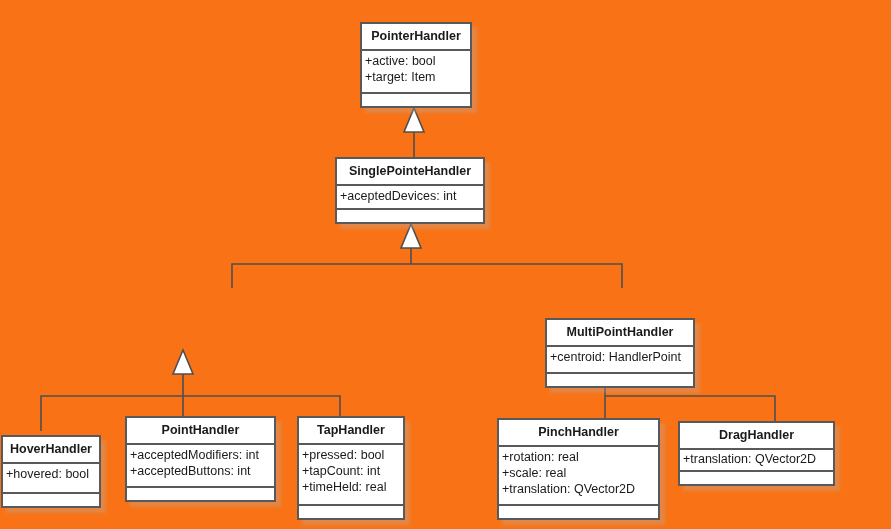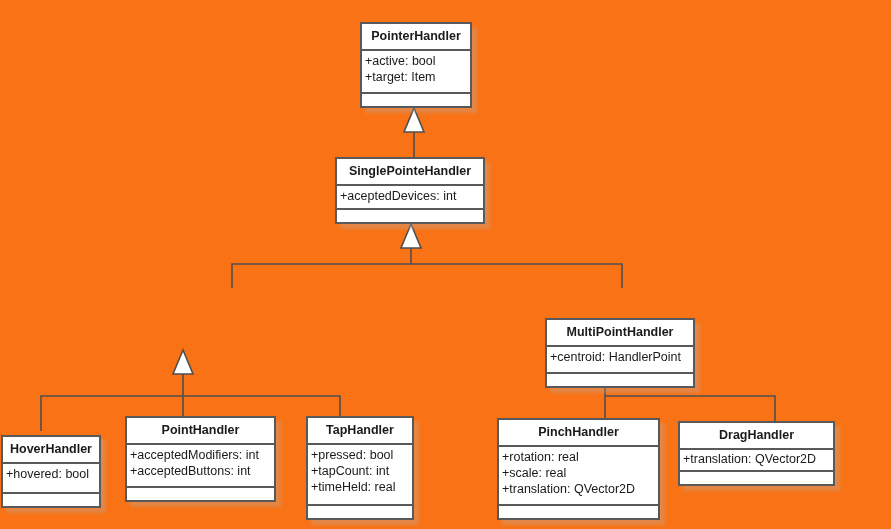--- a/index.html
+++ b/index.html
@@ -122,21 +122,21 @@
 
   <div class="uml-class" style="left:125px; top:416px; width:151px; height:86px;justify-content:flex-end;">
     <div class="uml-title">PointHandler</div>
     <div class="uml-attrs">
       <div class="uml-attr">+acceptedModifiers: int</div>
       <div class="uml-attr">+acceptedButtons: int</div>
     </div>
     <div class="uml-empty"></div>
   </div>
 
-  <div class="uml-class" style="left:306px; top:416px; width:108px; height:104px;">
+  <div class="uml-class" style="left:297px; top:416px; width:108px; height:104px;">
     <div class="uml-title">TapHandler</div>
     <div class="uml-attrs">
       <div class="uml-attr">+pressed: bool</div>
       <div class="uml-attr">+tapCount: int</div>
       <div class="uml-attr">+timeHeld: real</div>
     </div>
     <div class="uml-empty"></div>
   </div>
 
   <div class="uml-class" style="left:497px; top:418px; width:163px; height:102px;">

